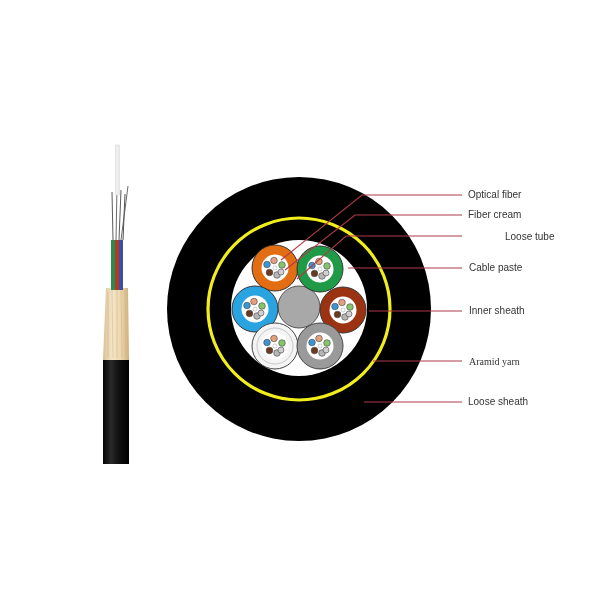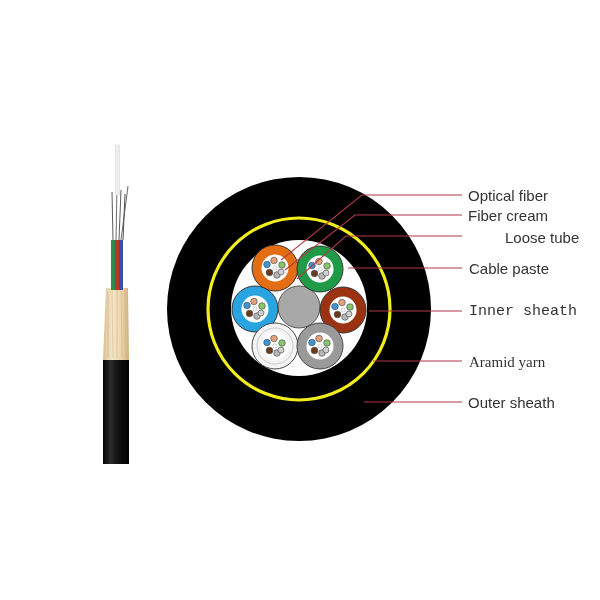--- a/index.html
+++ b/index.html
@@ -7,21 +7,21 @@
       position: relative;
       width: 600px;
       height: 600px;
       background: #ffffff;
       overflow: hidden;
       font-family: "Liberation Sans", "DejaVu Sans", sans-serif;
     }
     #diagram-svg { position: absolute; left: 0; top: 0; }
     .label {
       position: absolute;
-      font-size: 15px;
+      font-size: 10px;
       color: #333333;
       white-space: nowrap;
       line-height: 1;
       transform: translateY(-50%);
     }
   </style>
 </head>
 <body>
 
 <div id="stage">
@@ -115,17 +115,17 @@
       <line x1="369" y1="311" x2="462" y2="311"></line>
       <line x1="373" y1="361" x2="462" y2="361"></line>
       <line x1="364" y1="402" x2="462" y2="402"></line>
     </g>
   </svg>
 
   <div class="label" style="left:468px; top:195px;">Optical fiber</div>
   <div class="label" style="left:468px; top:215px;">Fiber cream</div>
   <div class="label" style="left:469px; top:237px;padding-left:36px;">Loose tube</div>
   <div class="label" style="left:469px; top:268px;">Cable paste</div>
-  <div class="label" style="left:469px; top:311px;font-family:Liberation Mono, monospace;">Inner sheath</div>
+  <div class="label" style="left:469px; top:311px;">Inner sheath</div>
   <div class="label" style="left:469px; top:362px;font-family:Liberation Serif, serif;">Aramid yarn</div>
-  <div class="label" style="left:468px; top:402px;">Outer sheath</div>
+  <div class="label" style="left:468px; top:402px;">Loose sheath</div>
 
 </div>
 
 </body></html>

